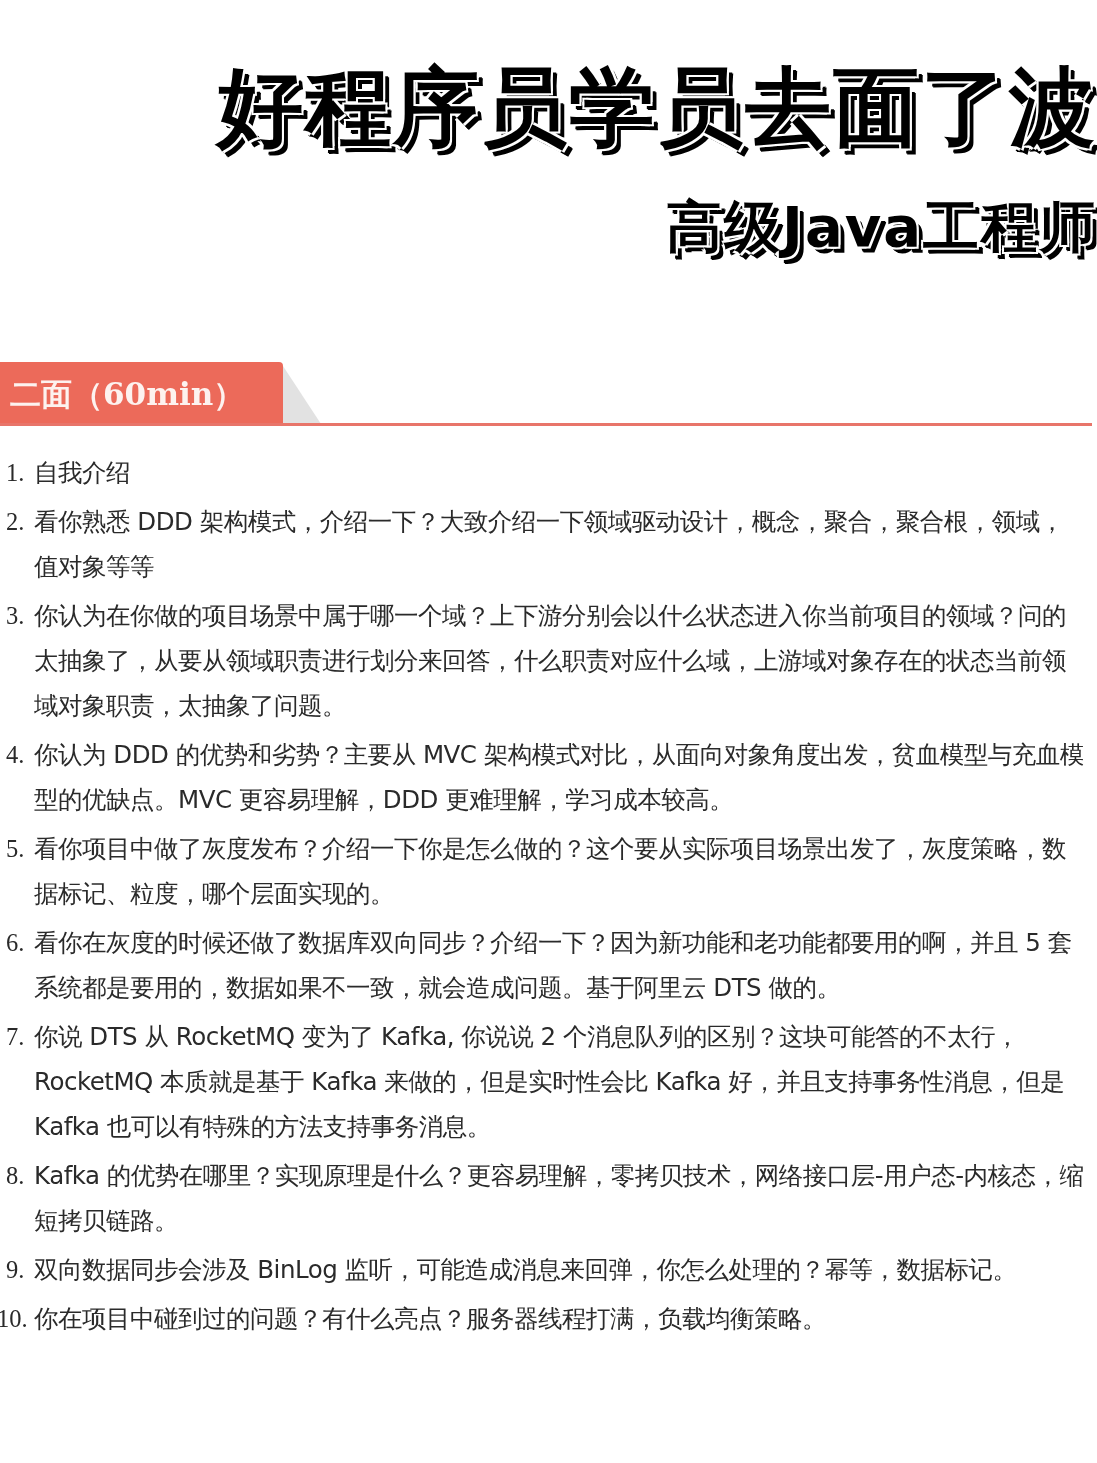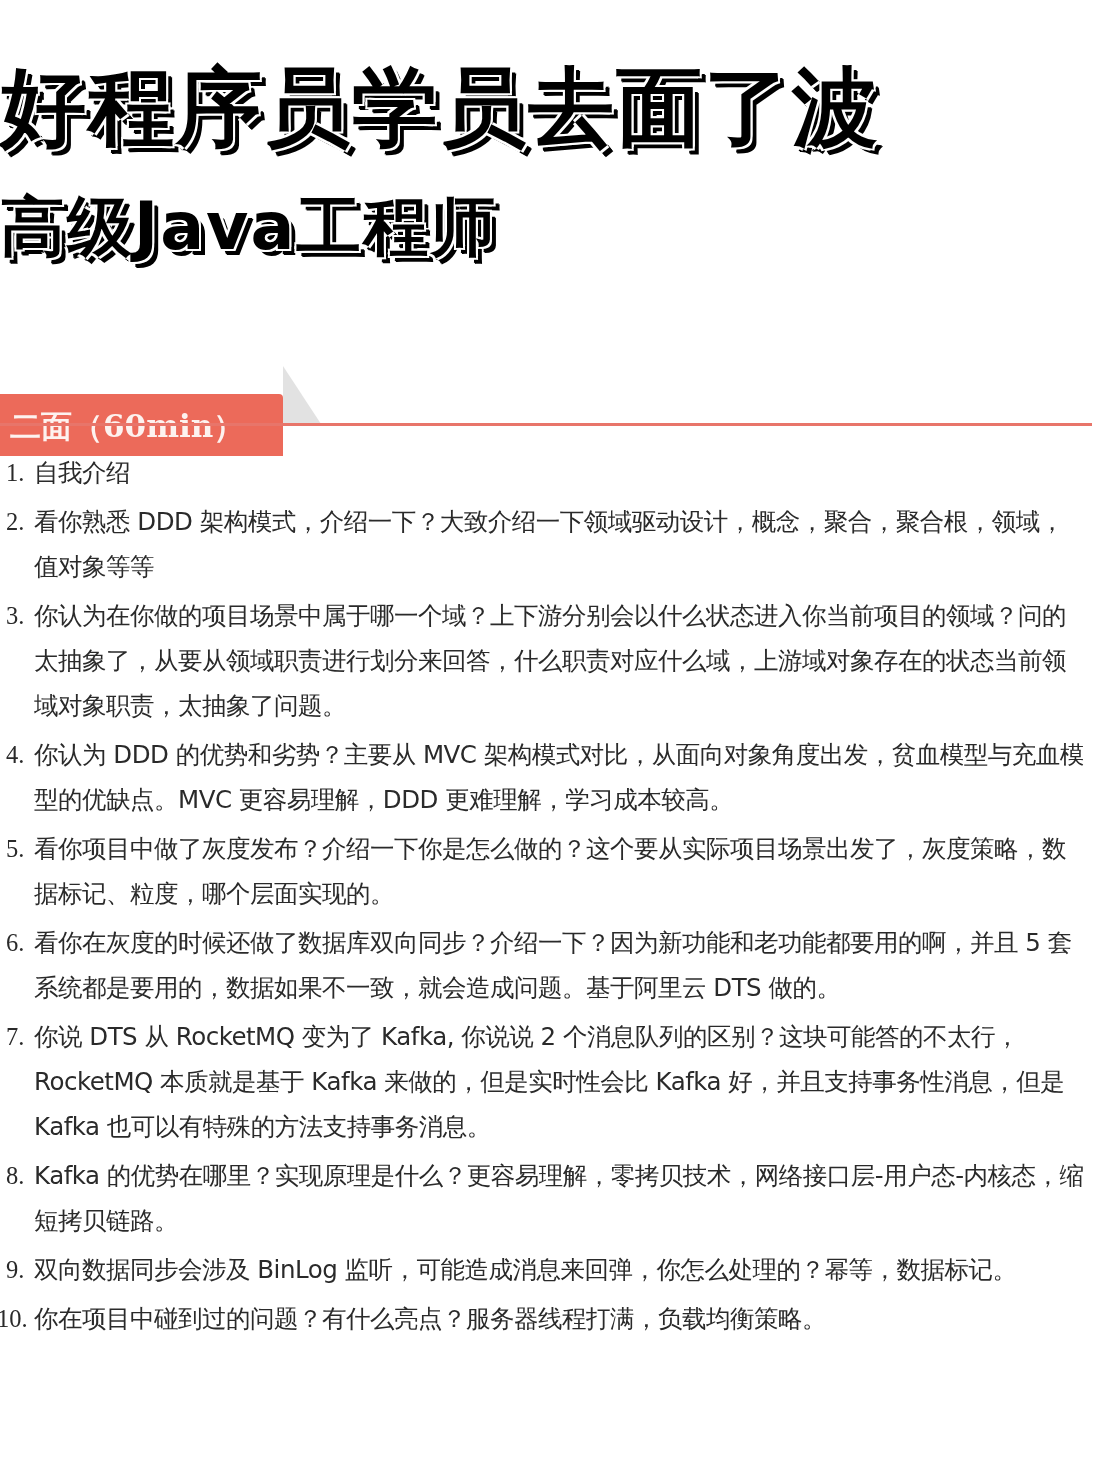--- a/index.html
+++ b/index.html
@@ -1,38 +1,37 @@
 <!DOCTYPE html>
 <html><head>
   <meta charset="utf-8">
   <style>
     html, body { margin: 0; padding: 0; }
     body {
       width: 1097px; height: 1463px; background: #ffffff; position: relative; overflow: hidden;
       font-family: "DejaVu Sans", "Liberation Sans", sans-serif; color: #222;
     }
     .title {
-      position: absolute; left: 0; width: 1097px; text-align: left;
+      position: absolute; left: 0; width: 1097px; text-align: right;
       font-family: "DejaVu Sans", "Liberation Sans", sans-serif;
       font-weight: bold; color: #000; letter-spacing: 2px;
       text-shadow:
         -2px -2px 0 #fff, 2px -2px 0 #fff, -2px 2px 0 #fff, 2px 2px 0 #fff,
         5px 5px 0 #000, 6px 6px 0 #000, 3px 3px 0 #fff, 4px 4px 0 #fff;
     }
     .title.line1 { top: 52px; font-size: 86px; line-height: 110px; }
-    .title.line2 { top: 172px; font-size: 65px; line-height: 110px; }
+    .title.line2 { top: 172px; font-size: 56px; line-height: 110px; }
 
     .section-header { position: absolute; left: 0; top: 362px; width: 1092px; height: 64px; }
     .tab {
       position: absolute; left: 0; top: 0; width: 283px; height: 62px;
       background: #ec6a5a; border-top-right-radius: 4px;
       color: #fdf2ef; font-family: "DejaVu Serif", "Liberation Serif", serif;
       font-weight: bold; font-size: 31px; line-height: 64px; padding-left: 10px; box-sizing: border-box;
       white-space: nowrap;
-      margin-top: 32px;
     }
     .fold {
       position: absolute; left: 283px; top: 4px; width: 0; height: 0;
       border-left: 38px solid #e2e2e2; border-top: 58px solid transparent;
     }
     .rule {
       position: absolute; left: 0; top: 61px; width: 1092px; height: 3px; background: #e8756a;
     }
 
     .list { position: absolute; left: 0; top: 450px; width: 1097px; }

